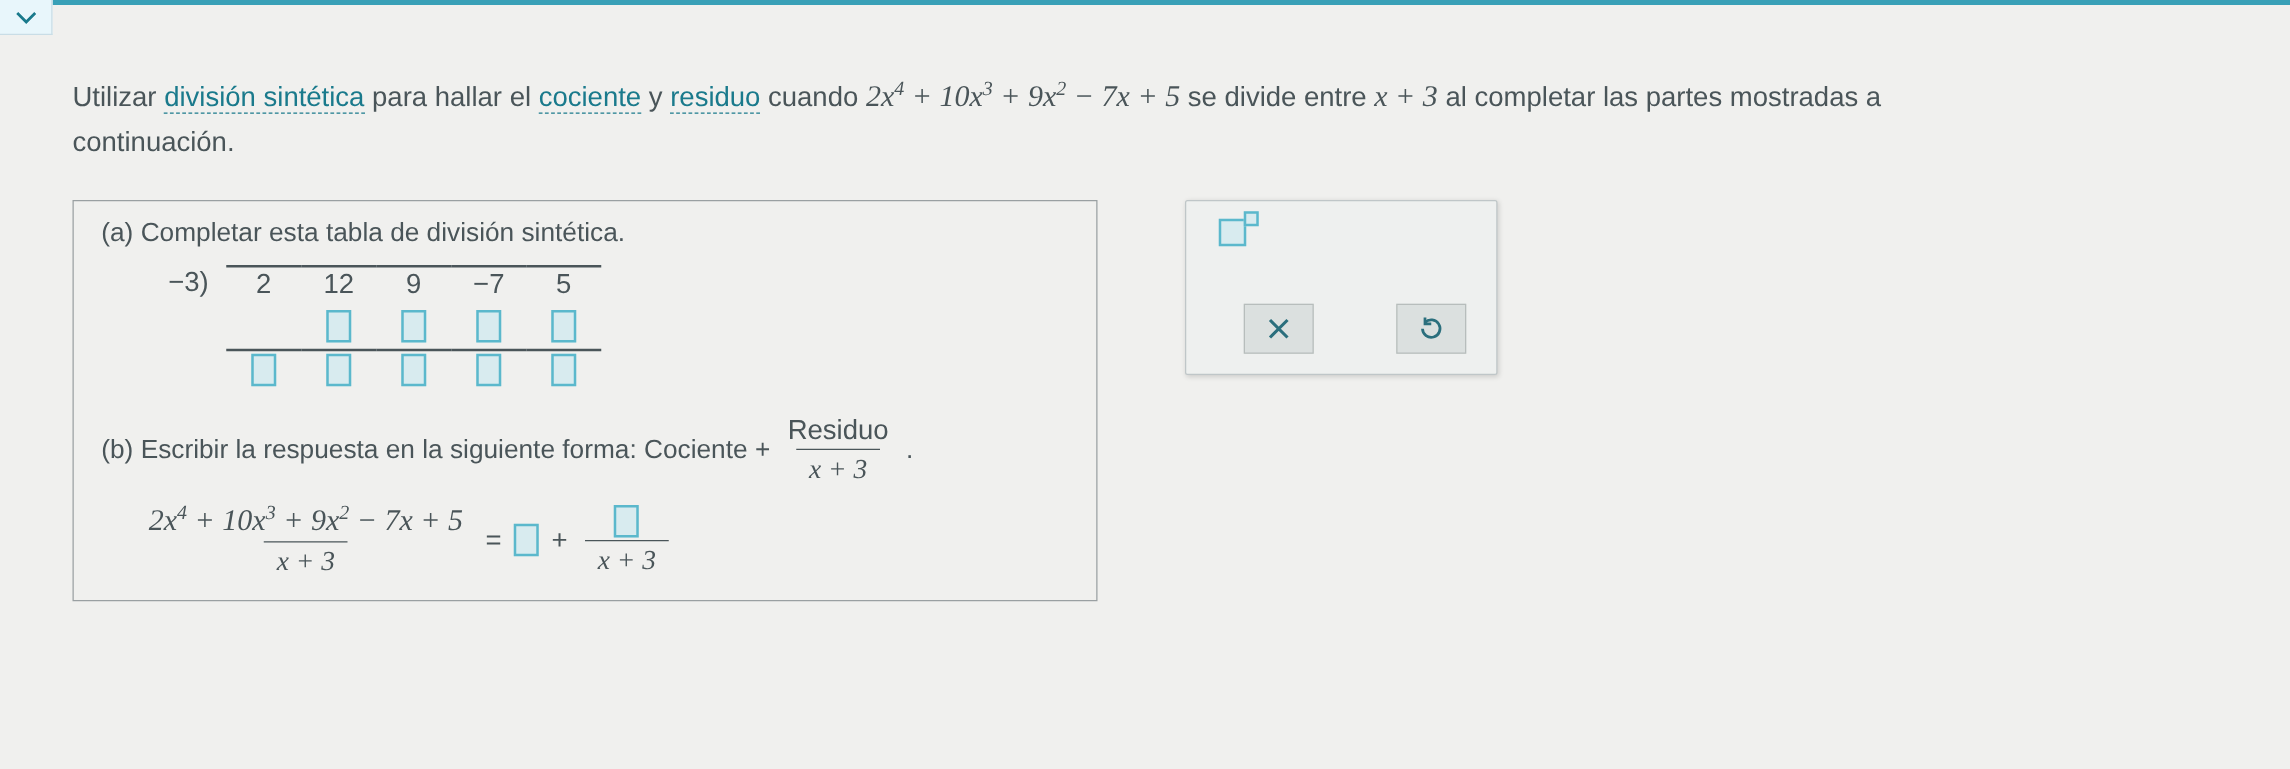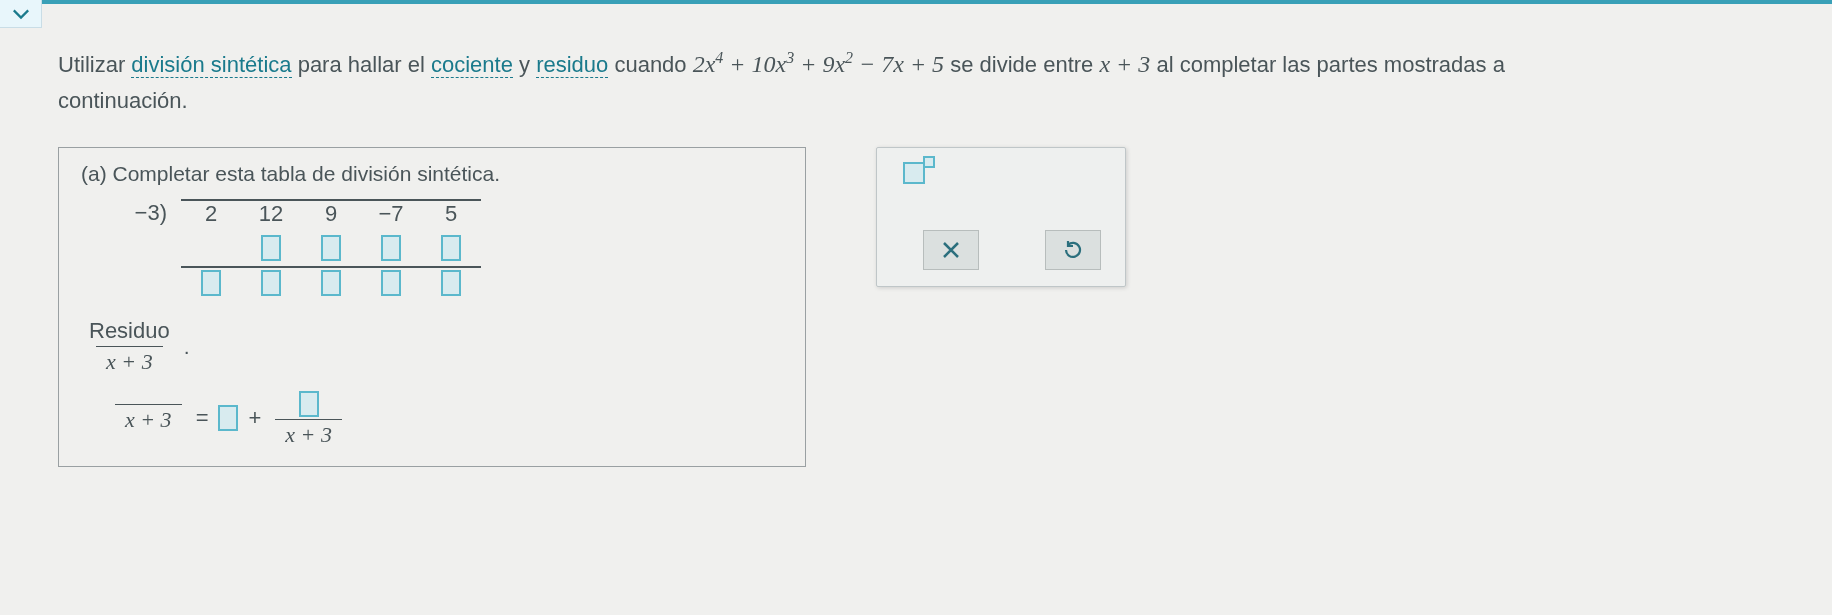--- a/index.html
+++ b/index.html
@@ -19,21 +19,21 @@
     background: #e8f6fb;
     border-bottom: 1px solid #c9dde6;
     border-right: 1px solid #c9dde6;
     display: flex; align-items: center; justify-content: center;
     cursor: pointer;
   }
   .collapse-btn svg { width: 18px; height: 12px; }
   .top-bar { height: 4px; background: #39a0b7; position: absolute; top:0; left:42px; right:0;}
   .content {
     position: absolute;
-    top: 40px;
+    top: 54px;
     left: 58px;
     right: 20px;
   }
   .instruction {
     font-size: 22px;
     line-height: 36px;
     color: #4a5559;
   }
   .term-link {
     color: #1a7a8c;
@@ -44,21 +44,21 @@
   sup { font-size: 16px; vertical-align: super; }
   .work-area {
     margin-top: 28px;
     display: flex;
     gap: 70px;
     align-items: flex-start;
   }
   .problem-box {
     border: 1px solid #9aa0a2;
     padding: 14px 22px 18px 22px;
-    width: 748px;
+    width: 820px;
     background: #f0f0ee;
   }
   .part-label { font-size: 21px; color: #4a5559; margin-bottom: 10px;}
   .syn-region { margin-left: 30px; margin-top:8px; }
   .syn-table { display: inline-block; }
   .syn-row { display: flex; align-items: center; height: 34px; }
   .divcell {
     width: 70px; text-align: right;
     font-size: 22px; padding-right: 14px;
     position: relative;
@@ -168,29 +168,33 @@
             <div class="ncell topline"><span class="slot"></span></div>
             <div class="ncell topline"><span class="slot"></span></div>
             <div class="ncell topline"><span class="slot"></span></div>
             <div class="ncell topline"><span class="slot"></span></div>
             <div class="ncell topline"><span class="slot"></span></div>
           </div>
         </div>
       </div>
 
       <div class="partb">
+        <span>(b) Escribir la respuesta en la siguiente forma: Cociente +</span>
         <span class="frac">
           <span class="num" style="font-style:normal;font-family:Arial;">Residuo</span>
           <span class="den">x + 3</span>
         </span>
         <span>.</span>
       </div>
 
       <div class="eqline">
         <span class="frac">
+          <span class="num poly" style="font-style:italic;">
+            <span>2x</span><sup>4</sup><span> + 10x</span><sup>3</sup><span> + 9x</span><sup>2</sup><span> − 7x + 5</span>
+          </span>
           <span class="den">x + 3</span>
         </span>
         <span>=</span>
         <span class="slot"></span>
         <span>+</span>
         <span class="frac">
           <span class="num"><span class="slot"></span></span>
           <span class="den">x + 3</span>
         </span>
       </div>

